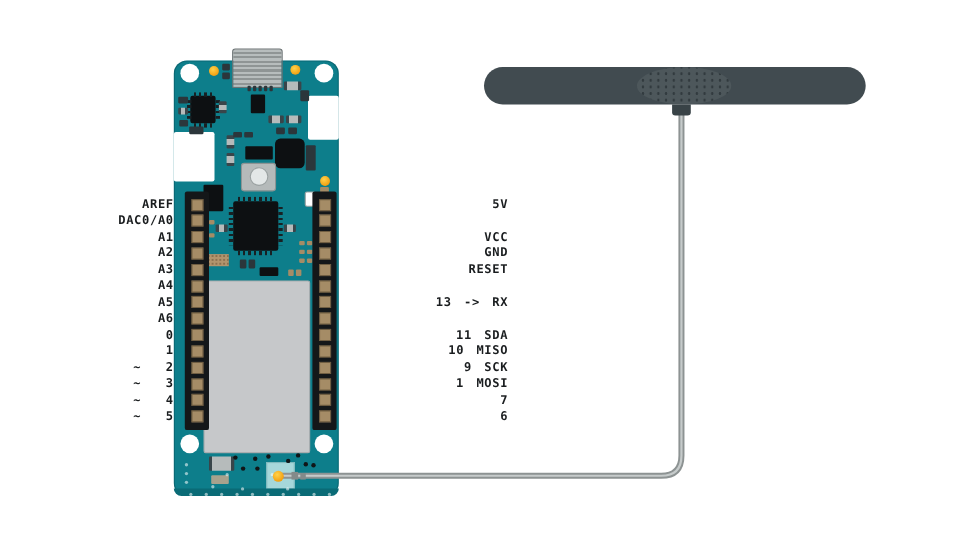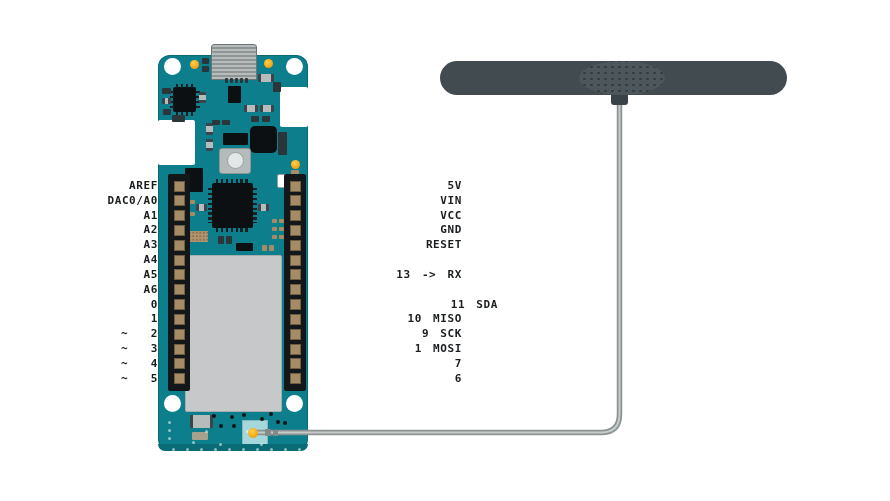--- a/index.html
+++ b/index.html
@@ -222,26 +222,25 @@
       <div class="pin-label" style="top: 282.74px;">A6</div>
       <div class="pin-label" style="top: 297.56px;">0</div>
       <div class="pin-label" style="top: 312.38px;">1</div>
       <div class="pin-label" style="top: 327.2px;">~  2</div>
       <div class="pin-label" style="top: 342.02px;">~  3</div>
       <div class="pin-label" style="top: 356.84px;">~  4</div>
       <div class="pin-label" style="top: 371.66px;">~  5</div>
     </div>
   <div id="labels-right" class="label-col">
       <div class="pin-label" style="top: 179px;">5V</div>
-      <div class="pin-label" style="top: 193.82px;">VIN</div>
       <div class="pin-label" style="top: 223.46px;">GND</div>
       <div class="pin-label" style="top: 208.64px;">VCC</div>
       <div class="pin-label" style="top: 238.28px;">RESET</div>
       <div class="pin-label" style="top: 267.92px;">13 -&gt; RX</div>
-      <div class="pin-label" style="top: 297.56px; margin-left: 36px;">11 SDA</div>
+      <div class="pin-label" style="top: 297.56px;">11 SDA</div>
       <div class="pin-label" style="top: 312.38px;">10 MISO</div>
       <div class="pin-label" style="top: 327.2px;">9 SCK</div>
       <div class="pin-label" style="top: 342.02px;">1 MOSI</div>
       <div class="pin-label" style="top: 356.84px;">7</div>
       <div class="pin-label" style="top: 371.66px;">6</div>
     </div>
 
   <svg id="cable-svg" width="890" height="501">
     <path d="M 250 432.5 H 601 Q 619.5 432.5 619.5 414 V 102" fill="none" stroke="#8d9393" stroke-width="5.5"></path>
     <path d="M 250 432.5 H 601 Q 619.5 432.5 619.5 414 V 102" fill="none" stroke="#c6cbcb" stroke-width="2"></path>

